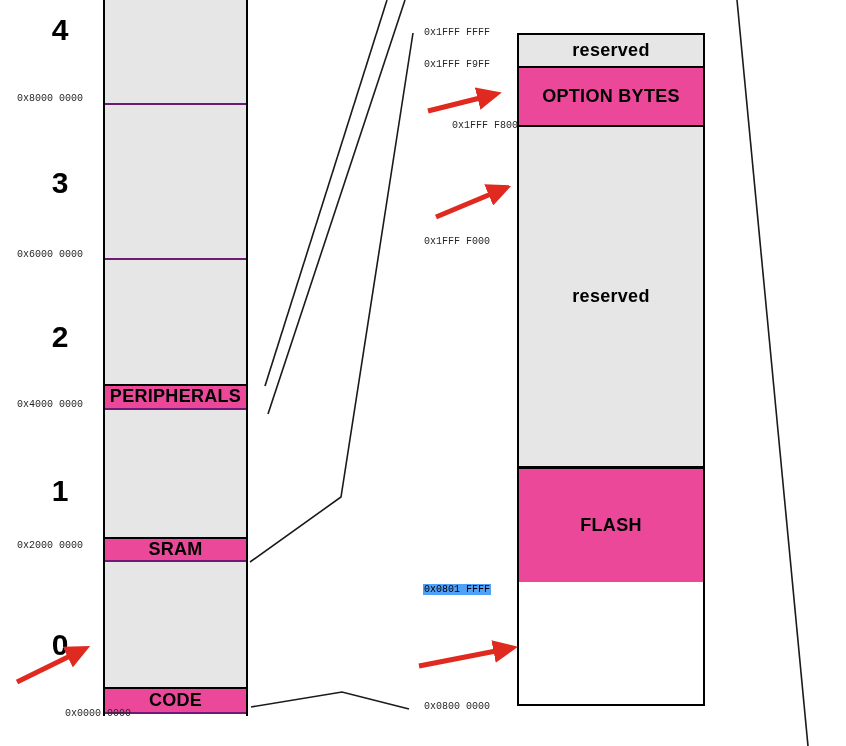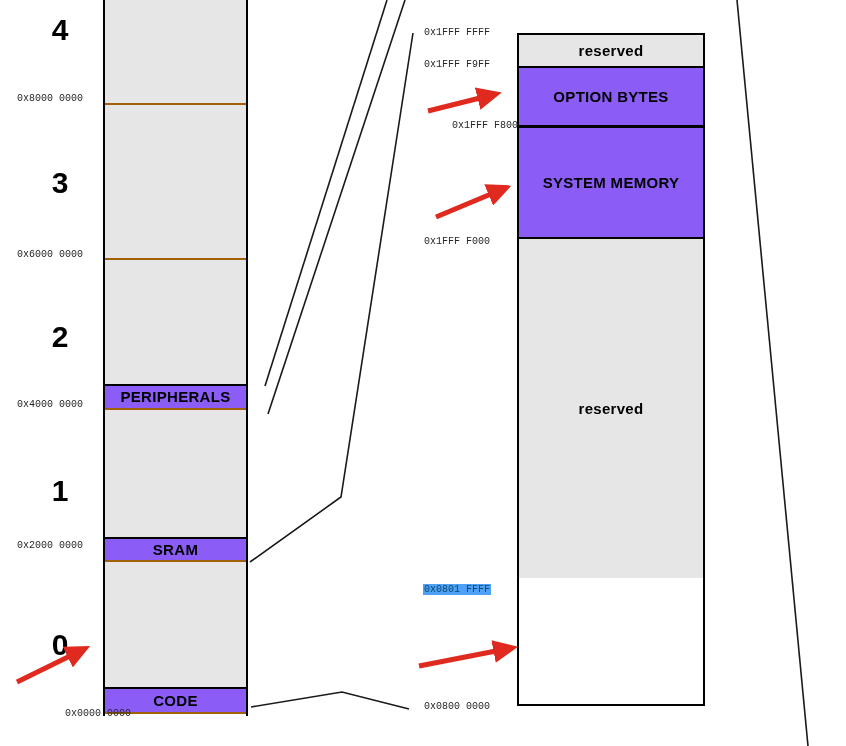--- a/index.html
+++ b/index.html
@@ -15,28 +15,28 @@
   
   .lcol {
     position: absolute;
     left: 103px; top: 0;
     width: 141px; height: 716px;
     border-left: 2px solid #000;
     border-right: 2px solid #000;
   }
   .seg { position: relative; width: 100%; box-sizing: border-box; }
   .seg.gray  { background: #e6e6e6; }
-  .seg.white { background: #8b5cf6; }
-  .seg.bb { border-bottom: 2px solid #a16207; text-decoration: underline; }
+  .seg.white { background: #ec4899; }
+  .seg.bb { border-bottom: 2px solid #701a75; text-decoration: underline; }
   .seg.bt { border-top: 2px solid #000; }
   .band-label {
     position: absolute; left: 0; right: 0; top: 50%;
     transform: translateY(-52%);
     text-align: center;
-    font-weight: bold; font-size: 15px; color: #000;
+    font-weight: bold; font-size: 18px; color: #000;
     letter-spacing: 0.3px;
   }
 
   
   .rcol {
     position: absolute;
     left: 517px; top: 33px;
     width: 184px; height: 669px;
     border: 2px solid #000;
   }
@@ -105,33 +105,33 @@
   <div class="addr addr-left" style="top:537px;">0x2000 0000</div>
   <div class="addr addr-left" style="top:705px;padding-left:48px;">0x0000 0000</div>
 
   <div class="rcol">
     <div class="seg gray" style="height:31px;">
       <div class="band-label">reserved</div>
     </div>
     <div class="seg white bt" style="height:59px;">
       <div class="band-label">OPTION BYTES</div>
     </div>
-    <div class="seg white thick" style="height:112px;">
-      <div class="band-label">SYSTEM MEMORY</div>
-    </div>
     <div class="seg gray bt" style="height:341px;">
       <div class="band-label">reserved</div>
+    </div>
+    <div class="seg white thick" style="height:116px;">
+      <div class="band-label">FLASH</div>
     </div>
   </div>
 
   <div class="addr addr-right" style="top:24px;">0x1FFF FFFF</div>
   <div class="addr addr-right" style="top:56px;">0x1FFF F9FF</div>
   <div class="addr addr-right" style="top:117px;margin-left:28px;">0x1FFF F800</div>
   <div class="addr addr-right" style="top:233px;">0x1FFF F000</div>
-  <div class="addr addr-right" style="top:581px;"><span class="hl" style="background: rgb(79, 161, 248); color: #0c4a6e;">0x0801 FFFF</span></div>
+  <div class="addr addr-right" style="top:581px;"><span class="hl" style="background: rgb(79, 161, 248); color: #000000;">0x0801 FFFF</span></div>
   <div class="addr addr-right" style="top:698px;">0x0800 0000</div>
 
   <svg class="overlay" width="846" height="746" viewBox="0 0 846 746">
     <defs>
       <marker id="arrowhead" markerWidth="5" markerHeight="4.6" refX="0.5" refY="2.3" orient="auto">
         <path d="M0,0 L5,2.3 L0,4.6 Z" fill="#e02a1f"></path>
       </marker>
     </defs>
 
     <path d="M387,0 L265,386" fill="none" stroke-width="1.6" stroke="#1a1a1a"></path>

